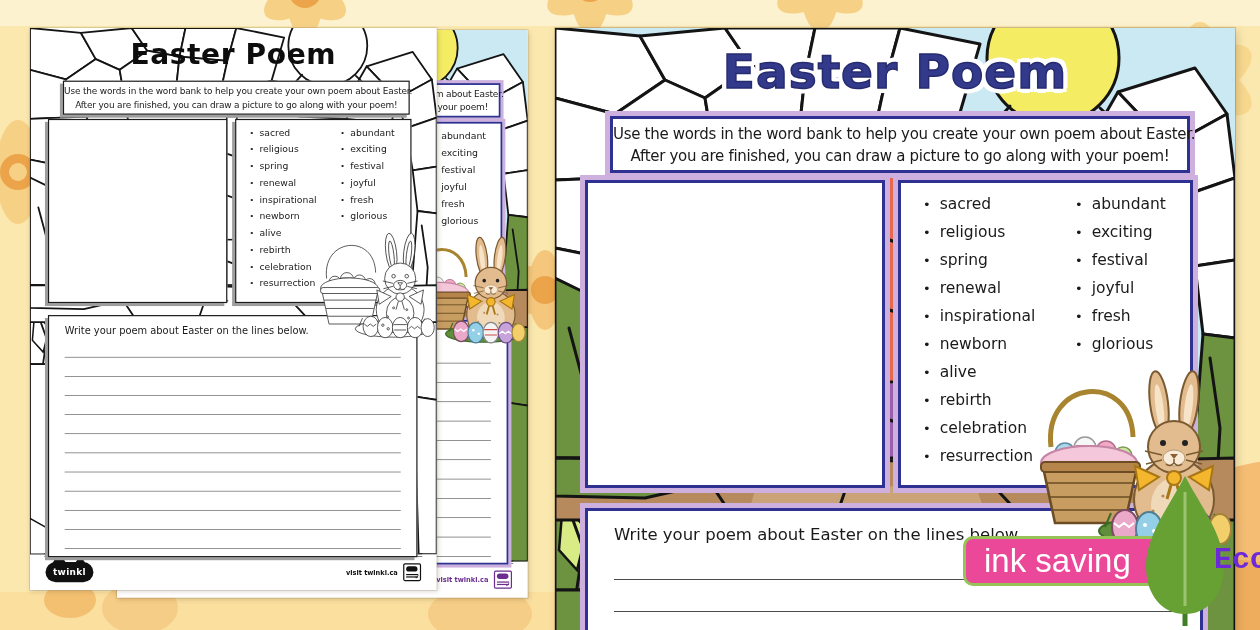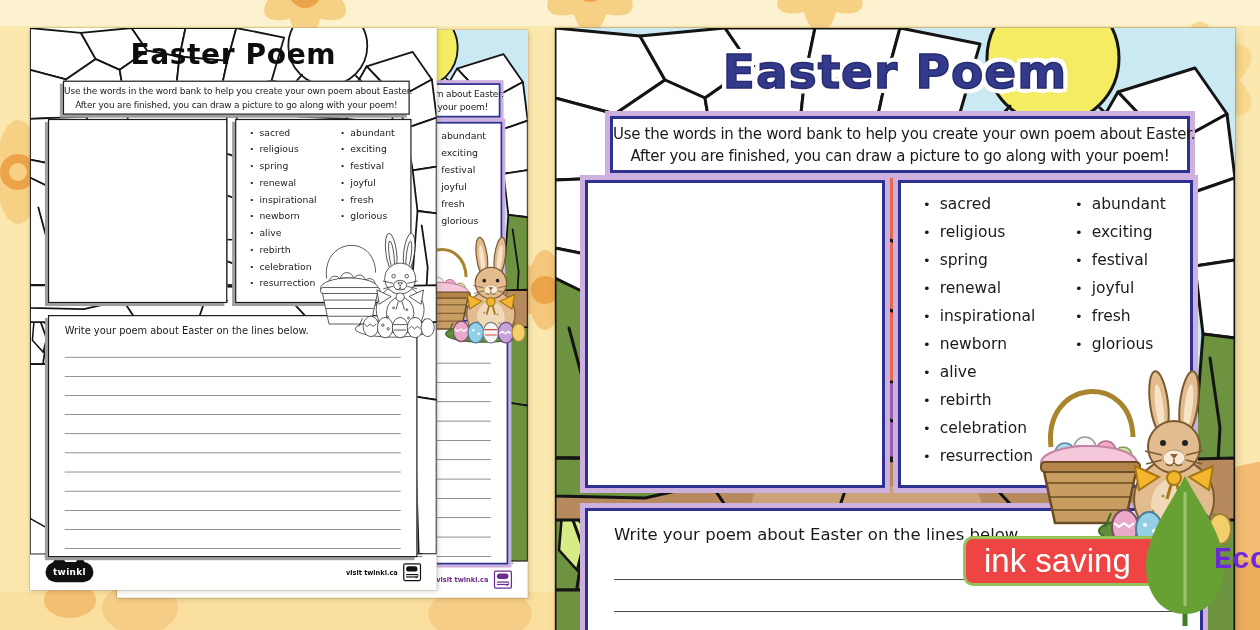--- a/index.html
+++ b/index.html
@@ -97,21 +97,21 @@
   .visit-row{display:flex;align-items:center;gap:9px;}
   .visit-text{font-size:11px;font-weight:bold;}
   .mini-badge{width:30px;height:30px;border:2px solid currentColor;border-radius:3px;
     box-sizing:border-box;position:relative;}
   .mb-cloud{position:absolute;left:3px;top:3px;width:19px;height:9px;border-radius:5px;background:currentColor;}
   .mb-line{position:absolute;left:3px;top:16px;width:20px;height:2px;background:currentColor;box-shadow:0 4px 0 currentColor;}
   .mb-check{position:absolute;right:0px;bottom:-2px;font-size:11px;font-weight:bold;}
 
   
   .eco-pill{position:absolute;left:963px;top:536px;width:233px;height:50px;z-index:8;
-    background:#ef4444;border:3px solid #96c258;border-radius:10px;box-sizing:border-box;
+    background:#ec4899;border:3px solid #96c258;border-radius:10px;box-sizing:border-box;
     color:#ffffff;font-size:33px;font-family:"Liberation Sans",sans-serif;
     display:flex;align-items:center;padding-left:18px;}
   .eco-leaf{position:absolute;left:1140px;top:474px;width:90px;height:154px;z-index:9;}
   .eco-word{position:absolute;left:1204px;top:543px;width:74px;text-align:center;z-index:10;
     color:#6d28d9;font-weight:bold;font-size:30px;font-family:Liberation Mono, monospace;}
 </style>
 </head>
 <body>
 
 <svg id="bg" width="1260" height="630">

